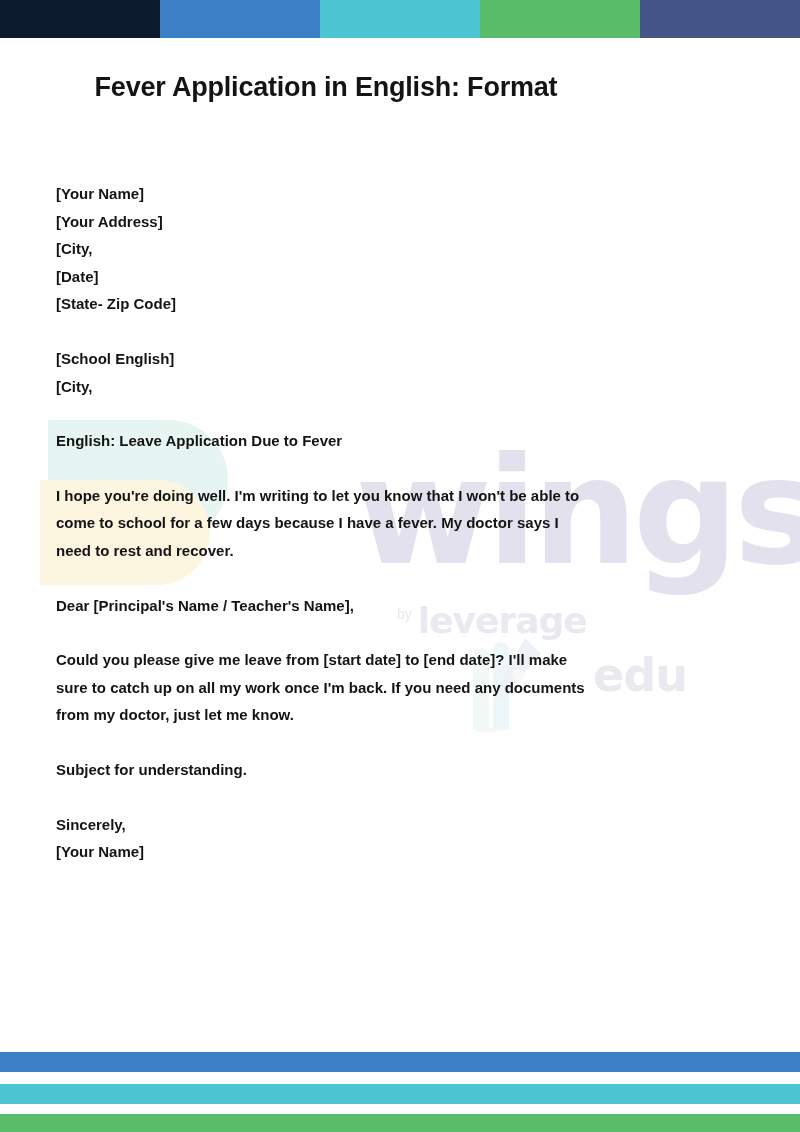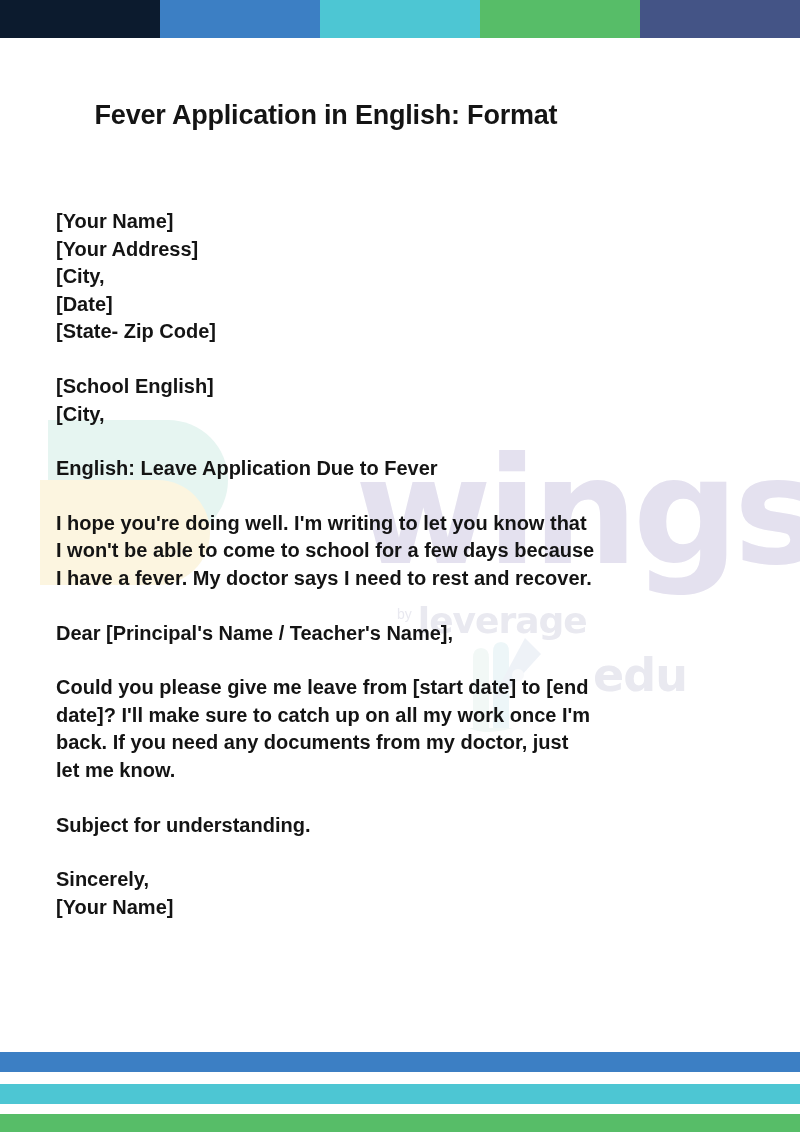--- a/index.html
+++ b/index.html
@@ -115,37 +115,36 @@
     opacity: 0.75;
   }
 
   
   #content {
     position: absolute;
     z-index: 3;
     left: 0;
     top: 0;
     width: 652px;
-    margin-top: 28px;
   }
   #page-title {
     margin: 0;
     padding-top: 72px;
     text-align: center;
     font-size: 27px;
     font-weight: bold;
     color: #141414;
     letter-spacing: -0.2px;
   }
 
   #letter {
     margin-top: 77px;
     padding: 0 56px 0 56px;
     color: #141414;
-    font-size: 20px;
+    font-size: 15px;
     font-weight: bold;
     line-height: 27.6px;
   }
   #letter .block {
     margin: 0 0 27px 0;
   }
   #letter .block:last-child {
     margin-bottom: 0;
   }
   #letter .line {

